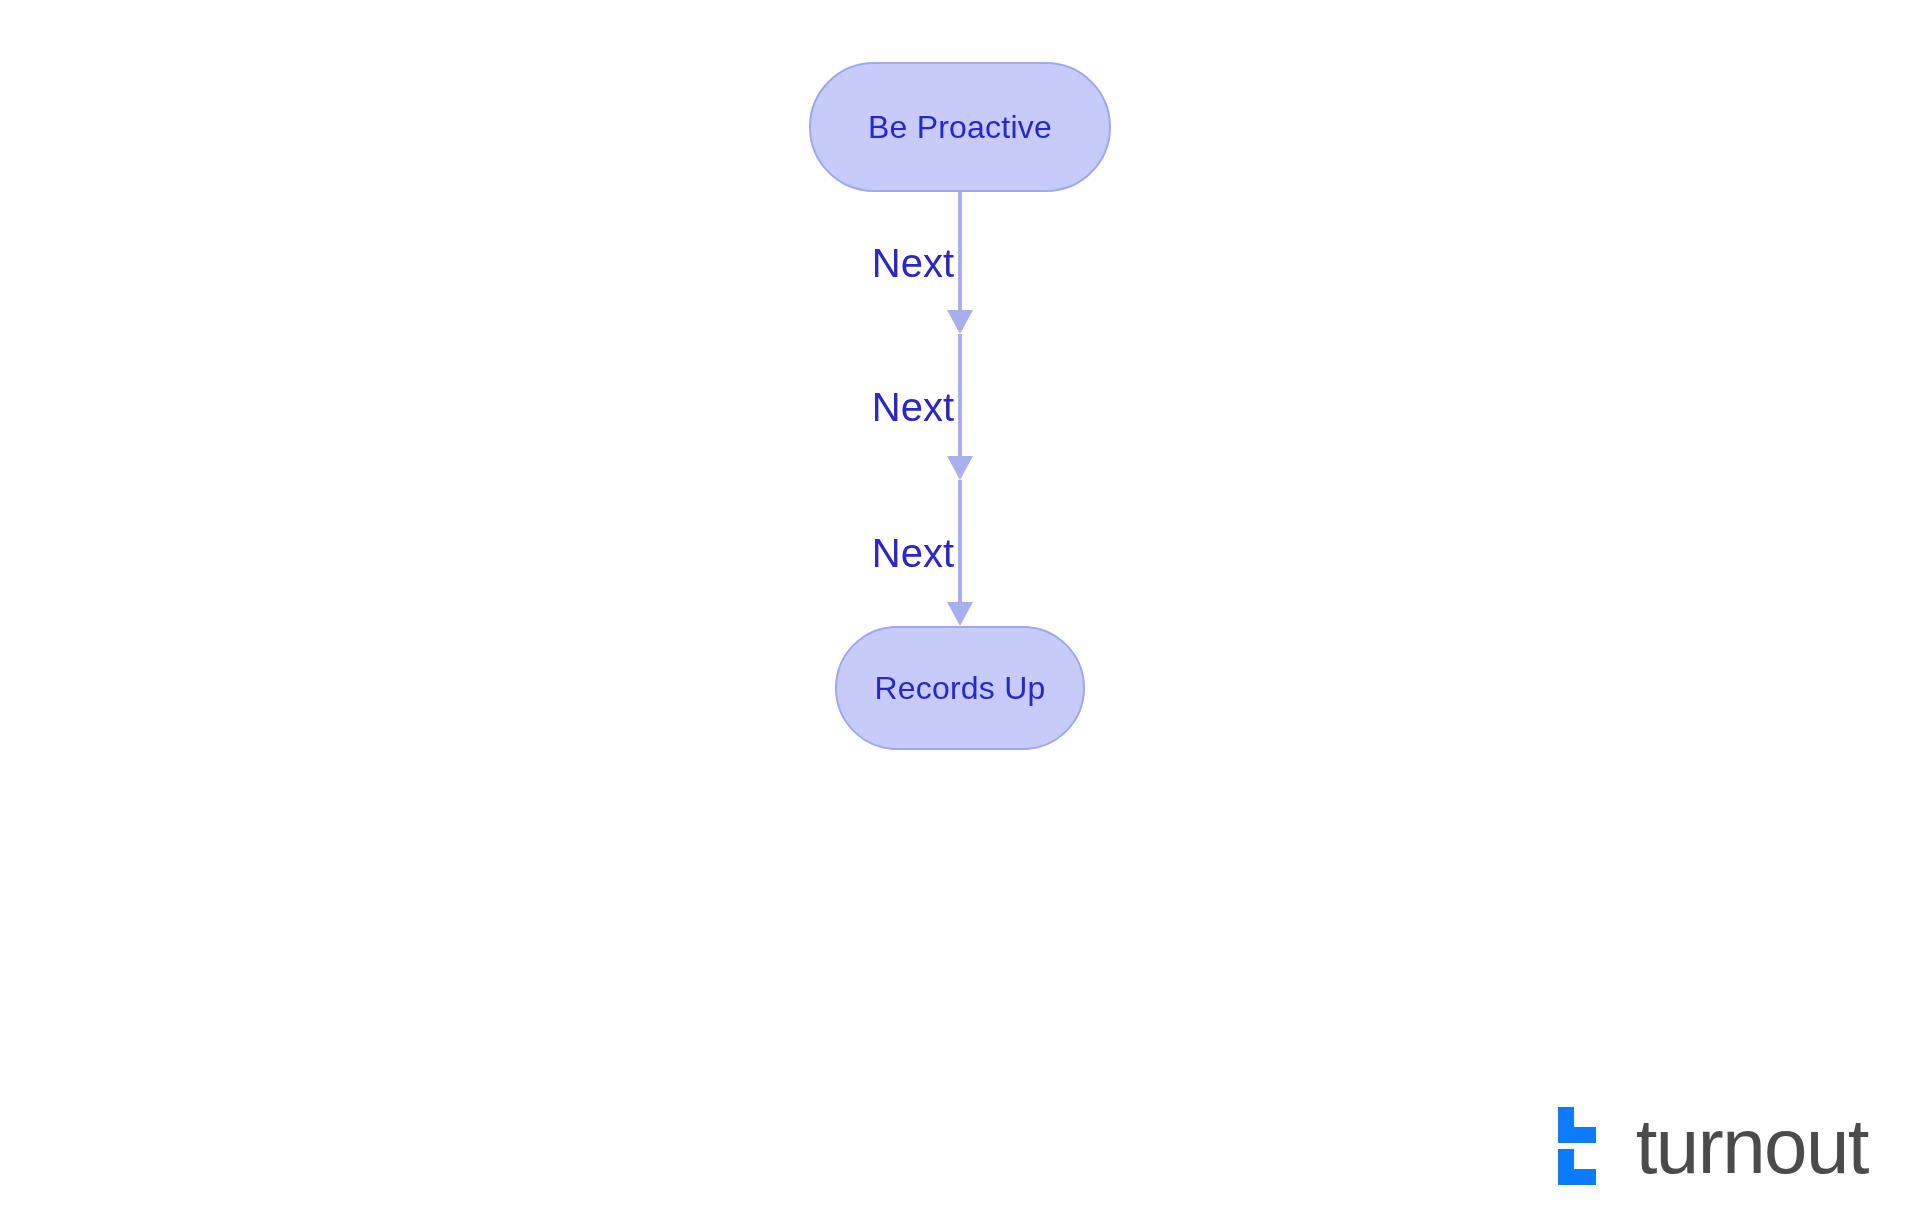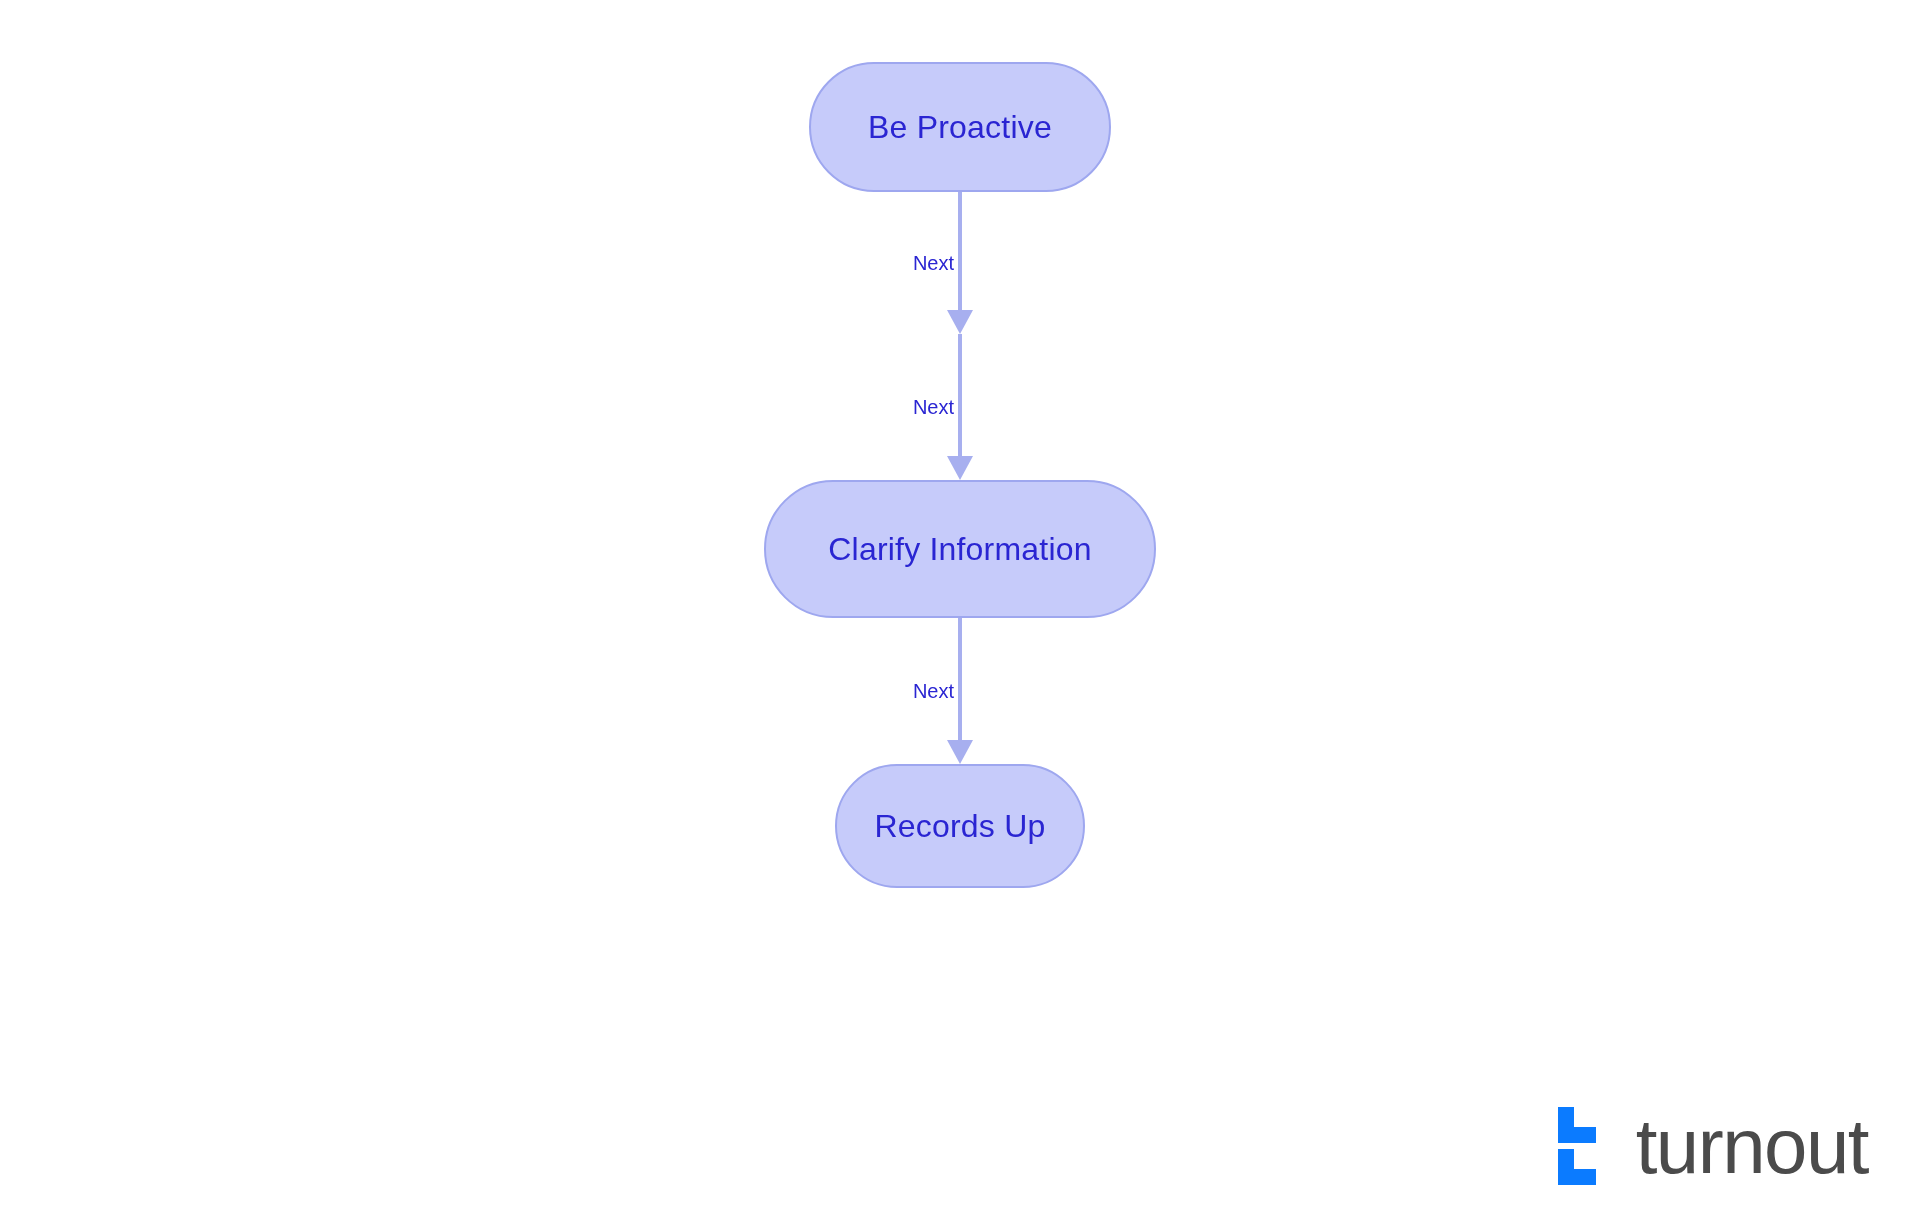--- a/index.html
+++ b/index.html
@@ -91,21 +91,21 @@
     border-right: 13px solid transparent;
     border-top: 24px solid #a7afef;
   }
   .edge-label {
     position: absolute;
     left: 50%;
     top: 50%;
     transform: translate(-100%, -50%);
     margin-left: -6px;
     color: #2a25d2;
-    font-size: 20px;
+    font-size: 40px;
     line-height: 1;
     white-space: nowrap;
     user-select: none;
   }
 
   
   .brand {
     position: absolute;
     right: 52px;
     bottom: 26px;
@@ -144,23 +144,20 @@
       <span class="edge-label">Next</span>
     </div>
 
 
     <div class="edge e2">
       <span class="edge-line"></span>
       <span class="edge-arrow"></span>
       <span class="edge-label">Next</span>
     </div>
 
-    <div class="node n-clarify">
-      <span class="node-label">Clarify Information</span>
-    </div>
 
     <div class="edge e3">
       <span class="edge-line"></span>
       <span class="edge-arrow"></span>
       <span class="edge-label">Next</span>
     </div>
 
     <div class="node n-follow-up">
       <span class="node-label">Records Up</span>
     </div>

